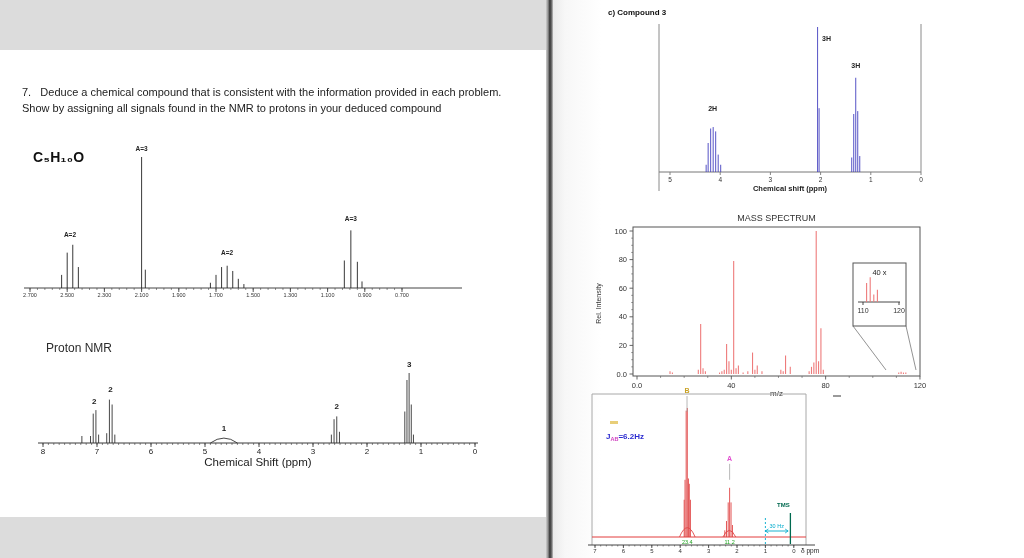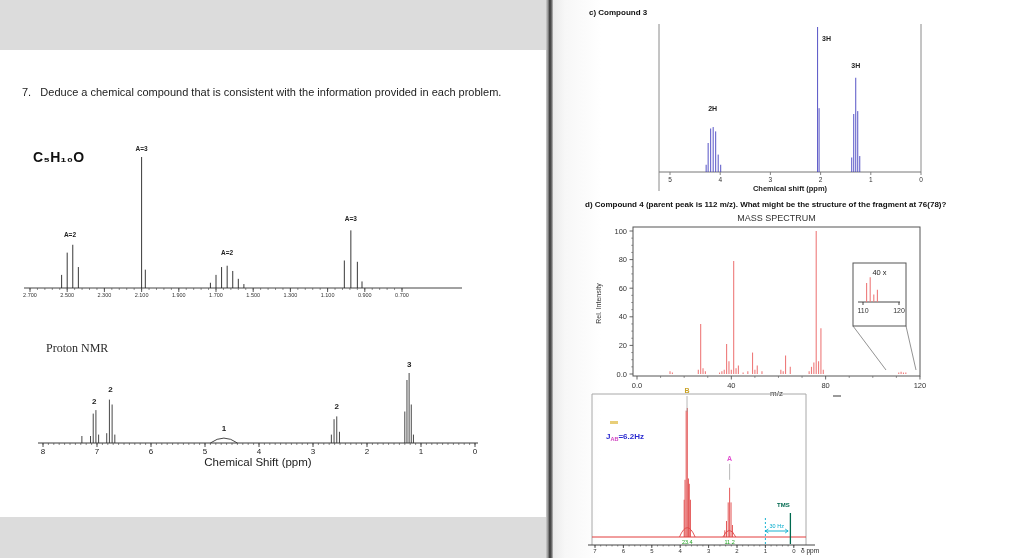--- a/index.html
+++ b/index.html
@@ -11,44 +11,44 @@
   .band{left:0;width:546px;background:#dcdcdc;}
   .band.top{top:0;height:50px;}
   .band.bottom{top:517px;height:41px;}
   .divider{left:546px;top:0;width:7px;height:558px;
      background:linear-gradient(90deg,#cfcfcf,#8f8f8f 30%,#323232 55%,#6f6f6f 80%,#c2c2c2);}
   .right-page{left:553px;top:0;width:471px;height:558px;
      background:linear-gradient(90deg,#ebebeb 0px,#f7f7f7 12px,#ffffff 48px);}
   .ltext{color:#1c1c1c;font-size:11px;line-height:14px;white-space:pre;}
   .formula{color:#111;font-size:14px;font-weight:700;letter-spacing:.3px;}
   .proton{color:#2c2c2c;font-size:12px;}
-  .rtext{color:#101010;font-size:8px;font-weight:600;white-space:nowrap;}
+  .rtext{color:#101010;font-size:8px;font-weight:600;white-space:nowrap;margin-left:19px;}
   .jlabel{font-size:8px;font-weight:700;color:#2b2bd0;white-space:nowrap;}
   .jlabel .sub{font-size:5.5px;color:#d040c0;vertical-align:-2px;}
   .dash{background:#9a9a9a;}
   .speck{background:rgba(228,198,96,.85);}
   svg text{font-family:"Liberation Sans","DejaVu Sans",sans-serif;}
 </style>
 </head>
 <body>
 
 <div class="stage">
 
   <div class="abs left-page"></div>
   <div class="abs band top"></div>
   <div class="abs band bottom"></div>
   <div class="abs divider"></div>
   <div class="abs right-page"></div>
 
   <div class="abs ltext" style="left:22px;top:85px;">7.   Deduce a chemical compound that is consistent with the information provided in each problem.</div>
+  <div class="abs ltext" style="left:22px;top:101px;">Show by assigning all signals found in the NMR to protons in your deduced compound</div>
   <div class="abs formula" style="left:33px;top:149px;">C₅H₁₀O</div>
-  <div class="abs proton" style="left:46px;top:341px;font-family:Liberation Serif, serif;">Proton NMR</div>
+  <div class="abs proton" style="left:46px;top:341px;">Proton NMR</div>
 
   <div class="abs rtext" style="left:589px;top:8px;">c)  Compound 3</div>
-  <div class="abs rtext" style="left:585px;top:200px;">d)  Compound 4 (parent peak is 112 m/z).  What might be the structure of the fragment at 76(78)?</div>
 
   <div class="abs jlabel" style="left:606px;top:432px;"><span>J</span><span class="sub">AB</span><span>=6.2Hz</span></div>
 
   <div class="abs speck" style="left:610px;top:421px;width:8px;height:3px;"></div>
   <div class="abs dash" style="left:833px;top:395px;width:8px;height:2px;"></div>
 
   <svg id="charts" class="abs" style="left:0;top:0;" width="1024" height="558" viewBox="0 0 1024 558">
       <g>
         <line x1="24" y1="288" x2="462" y2="288" stroke="#444" stroke-width="1"></line>
         <line x1="402" y1="288" x2="402" y2="290" stroke="#444" stroke-width="0.6"></line>

